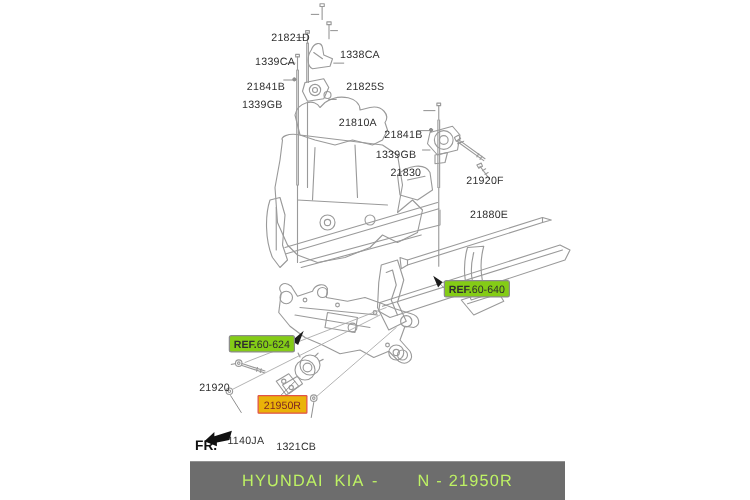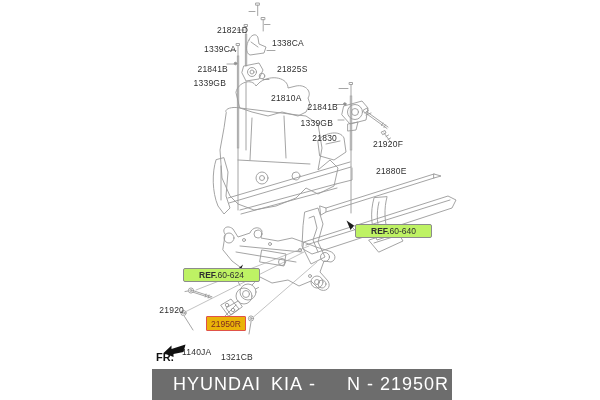--- a/index.html
+++ b/index.html
@@ -3,30 +3,30 @@
 <meta charset="utf-8">
 <style>
   html,body{margin:0;padding:0;background:#ffffff;}
   #stage{position:relative;width:600px;height:400px;background:#ffffff;overflow:hidden;
          font-family:"Liberation Sans",sans-serif;}
   svg{position:absolute;left:0;top:0;}
   .part-label{position:absolute;font-size:8.5px;line-height:10px;color:#2f2f2f;
               white-space:nowrap;letter-spacing:0.2px;margin-top:18px;}
   .r{width:40px;text-align:right;}
   .ref-label{position:absolute;font-size:8.5px;line-height:10px;color:#2f2f2f;
-             border:1px solid #8c8c8c;border-radius:2px;padding:1px 15px;background:#bef264;
+             border:1px solid #8c8c8c;border-radius:2px;padding:1px 3px;background:#84cc16;
              white-space:nowrap;}
   .ref-label b{font-weight:bold;}
   .hl-label{position:absolute;font-size:8.5px;line-height:10px;color:#7c2822;
             background:#eab308;border:1px solid #e05248;padding:1.5px 4px;border-radius:1px;
             white-space:nowrap;}
   .fr-label{position:absolute;font-size:11px;font-weight:bold;color:#111;}
   .footer{position:absolute;left:152px;top:369px;width:300px;height:31px;background:#6d6d6d;
-          display:flex;align-items:center;justify-content:flex-end;color:#ffffff;
-          font-size:18px;letter-spacing:1px;}
+          display:flex;align-items:center;justify-content:center;color:#bef264;
+          font-size:13px;letter-spacing:1px;}
   .footer span{margin:0 3px;}
   .footer .brand{word-spacing:4px;}
   .footer .refcode{margin-left:28px;}
 </style>
 </head>
 <body>
 
 <div id="stage">
 
   <svg width="600" height="400" viewBox="0 0 600 400">

